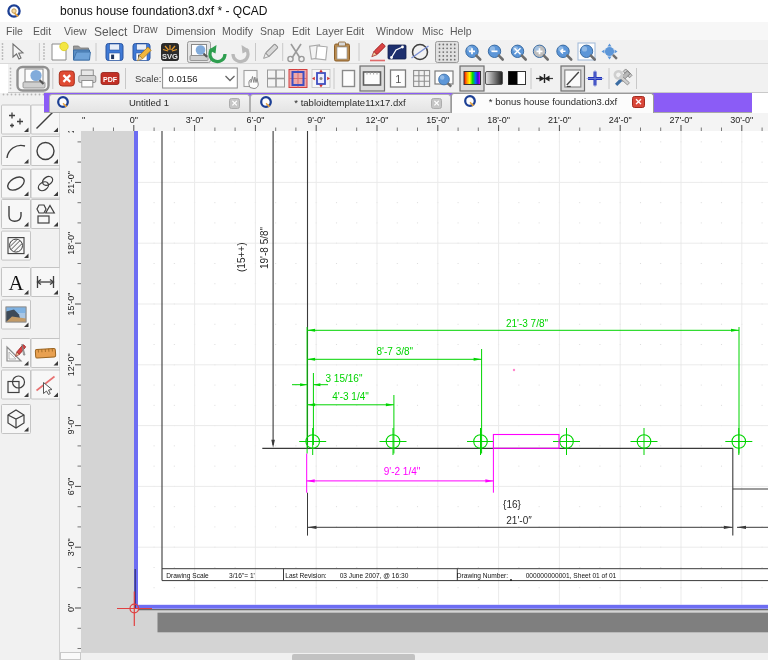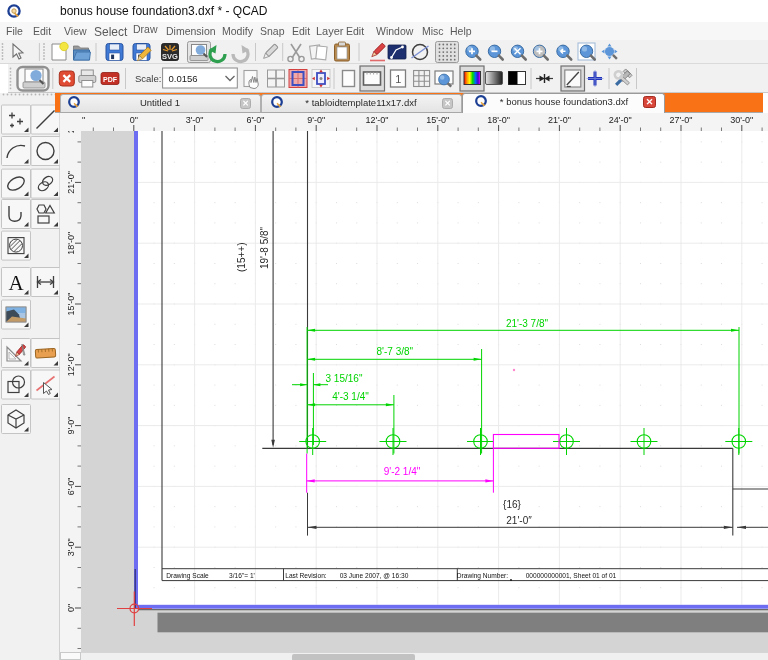--- a/index.html
+++ b/index.html
@@ -471,21 +471,21 @@
       <g transform="translate(16,326)">
         <rect x="-14.5" y="-14.5" width="29" height="29" rx="1" fill="#f7f7f7" stroke="#c4c4c4" stroke-width="1"></rect>
         <g stroke="#3f3f3f" stroke-width="1.2" fill="none">
           <path d="M-8 -4 L0 -9 L8 -4 L8 4 L0 9 L-8 4 Z"></path>
           <path d="M-8 -4 L0 0 L8 -4 M0 0 L0 9"></path>
         </g>
         <path d="M12.5 8 L12.5 12.5 L8 12.5 Z" fill="#3a3a3a"></path>
       </g>
 </svg>
   </div>
-<div class="abs" style="left:55px;top:93px;width:708px;height:20px;background:#f97316;border-bottom:1px solid #a8a8a8;box-sizing:border-box;">
+<div class="abs" style="left:44px;top:93px;width:708px;height:20px;background:#8b5cf6;border-bottom:1px solid #a8a8a8;box-sizing:border-box;">
 <div class="abs" style="left:5px;top:1px;width:201px;height:18px;background:linear-gradient(#f3f3f3,#e4e4e4);border:1px solid #b0b0b0;border-bottom:none;border-radius:3px 3px 0 0;box-sizing:border-box;"></div>
     <svg class="abs" style="left:13.4px;top:3px" width="12" height="12" viewBox="0 0 14 14">
 <circle cx="7" cy="7" r="5.6" fill="#fdfdfd" stroke="#1c3f94" stroke-width="2.6"></circle>
 <path d="M7.5 8 L12 12 L10 13 L6.5 9 Z" fill="#e8a33d"></path>
     </svg>
     <div class="abs" style="left:15px;top:4px;width:180px;text-align:center;font-size:9.5px;color:#2a2a2a;">Untitled 1</div>
     <div class="abs" style="left:185px;top:4.5px;width:11px;height:11px;background:#c6c6c6;border:1px solid #adadad;border-radius:2.5px;box-sizing:border-box;color:#fff;font-size:8px;line-height:9px;text-align:center;font-weight:bold;">✕</div>
 <div class="abs" style="left:206px;top:1px;width:201px;height:18px;background:linear-gradient(#f3f3f3,#e4e4e4);border:1px solid #b0b0b0;border-bottom:none;border-radius:3px 3px 0 0;box-sizing:border-box;"></div>
     <svg class="abs" style="left:216px;top:3px" width="12" height="12" viewBox="0 0 14 14">
 <circle cx="7" cy="7" r="5.6" fill="#fdfdfd" stroke="#1c3f94" stroke-width="2.6"></circle>

